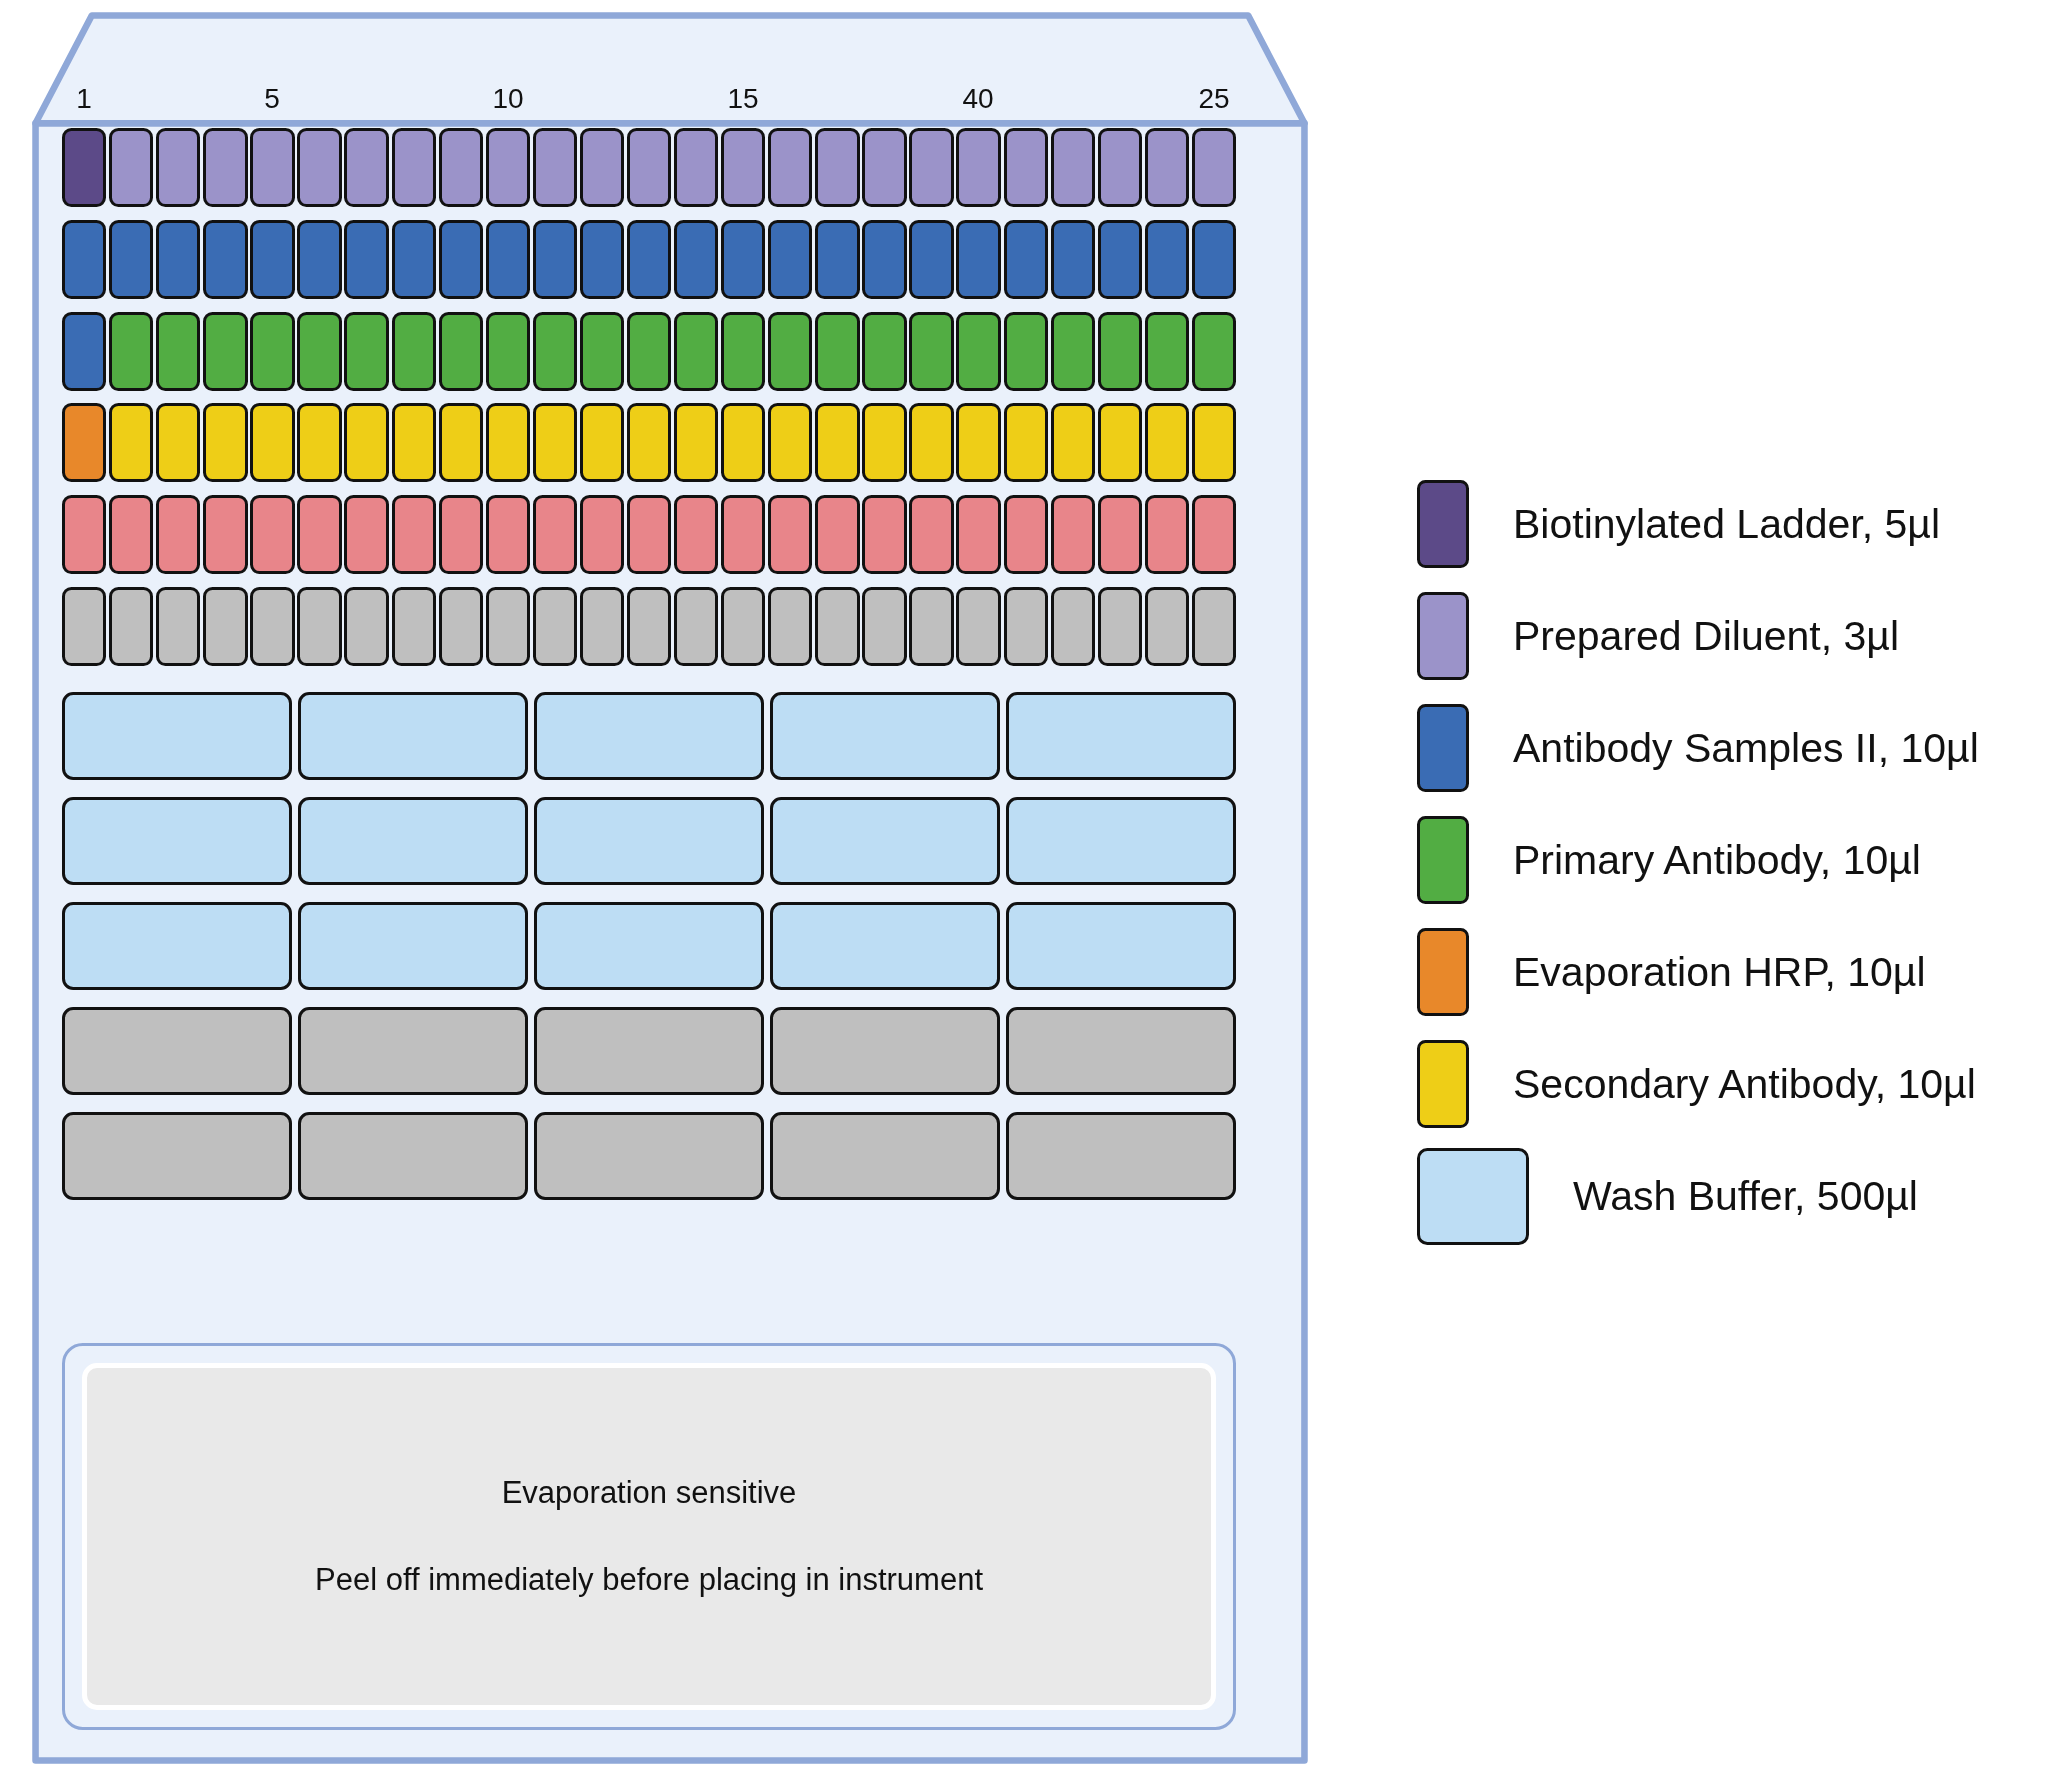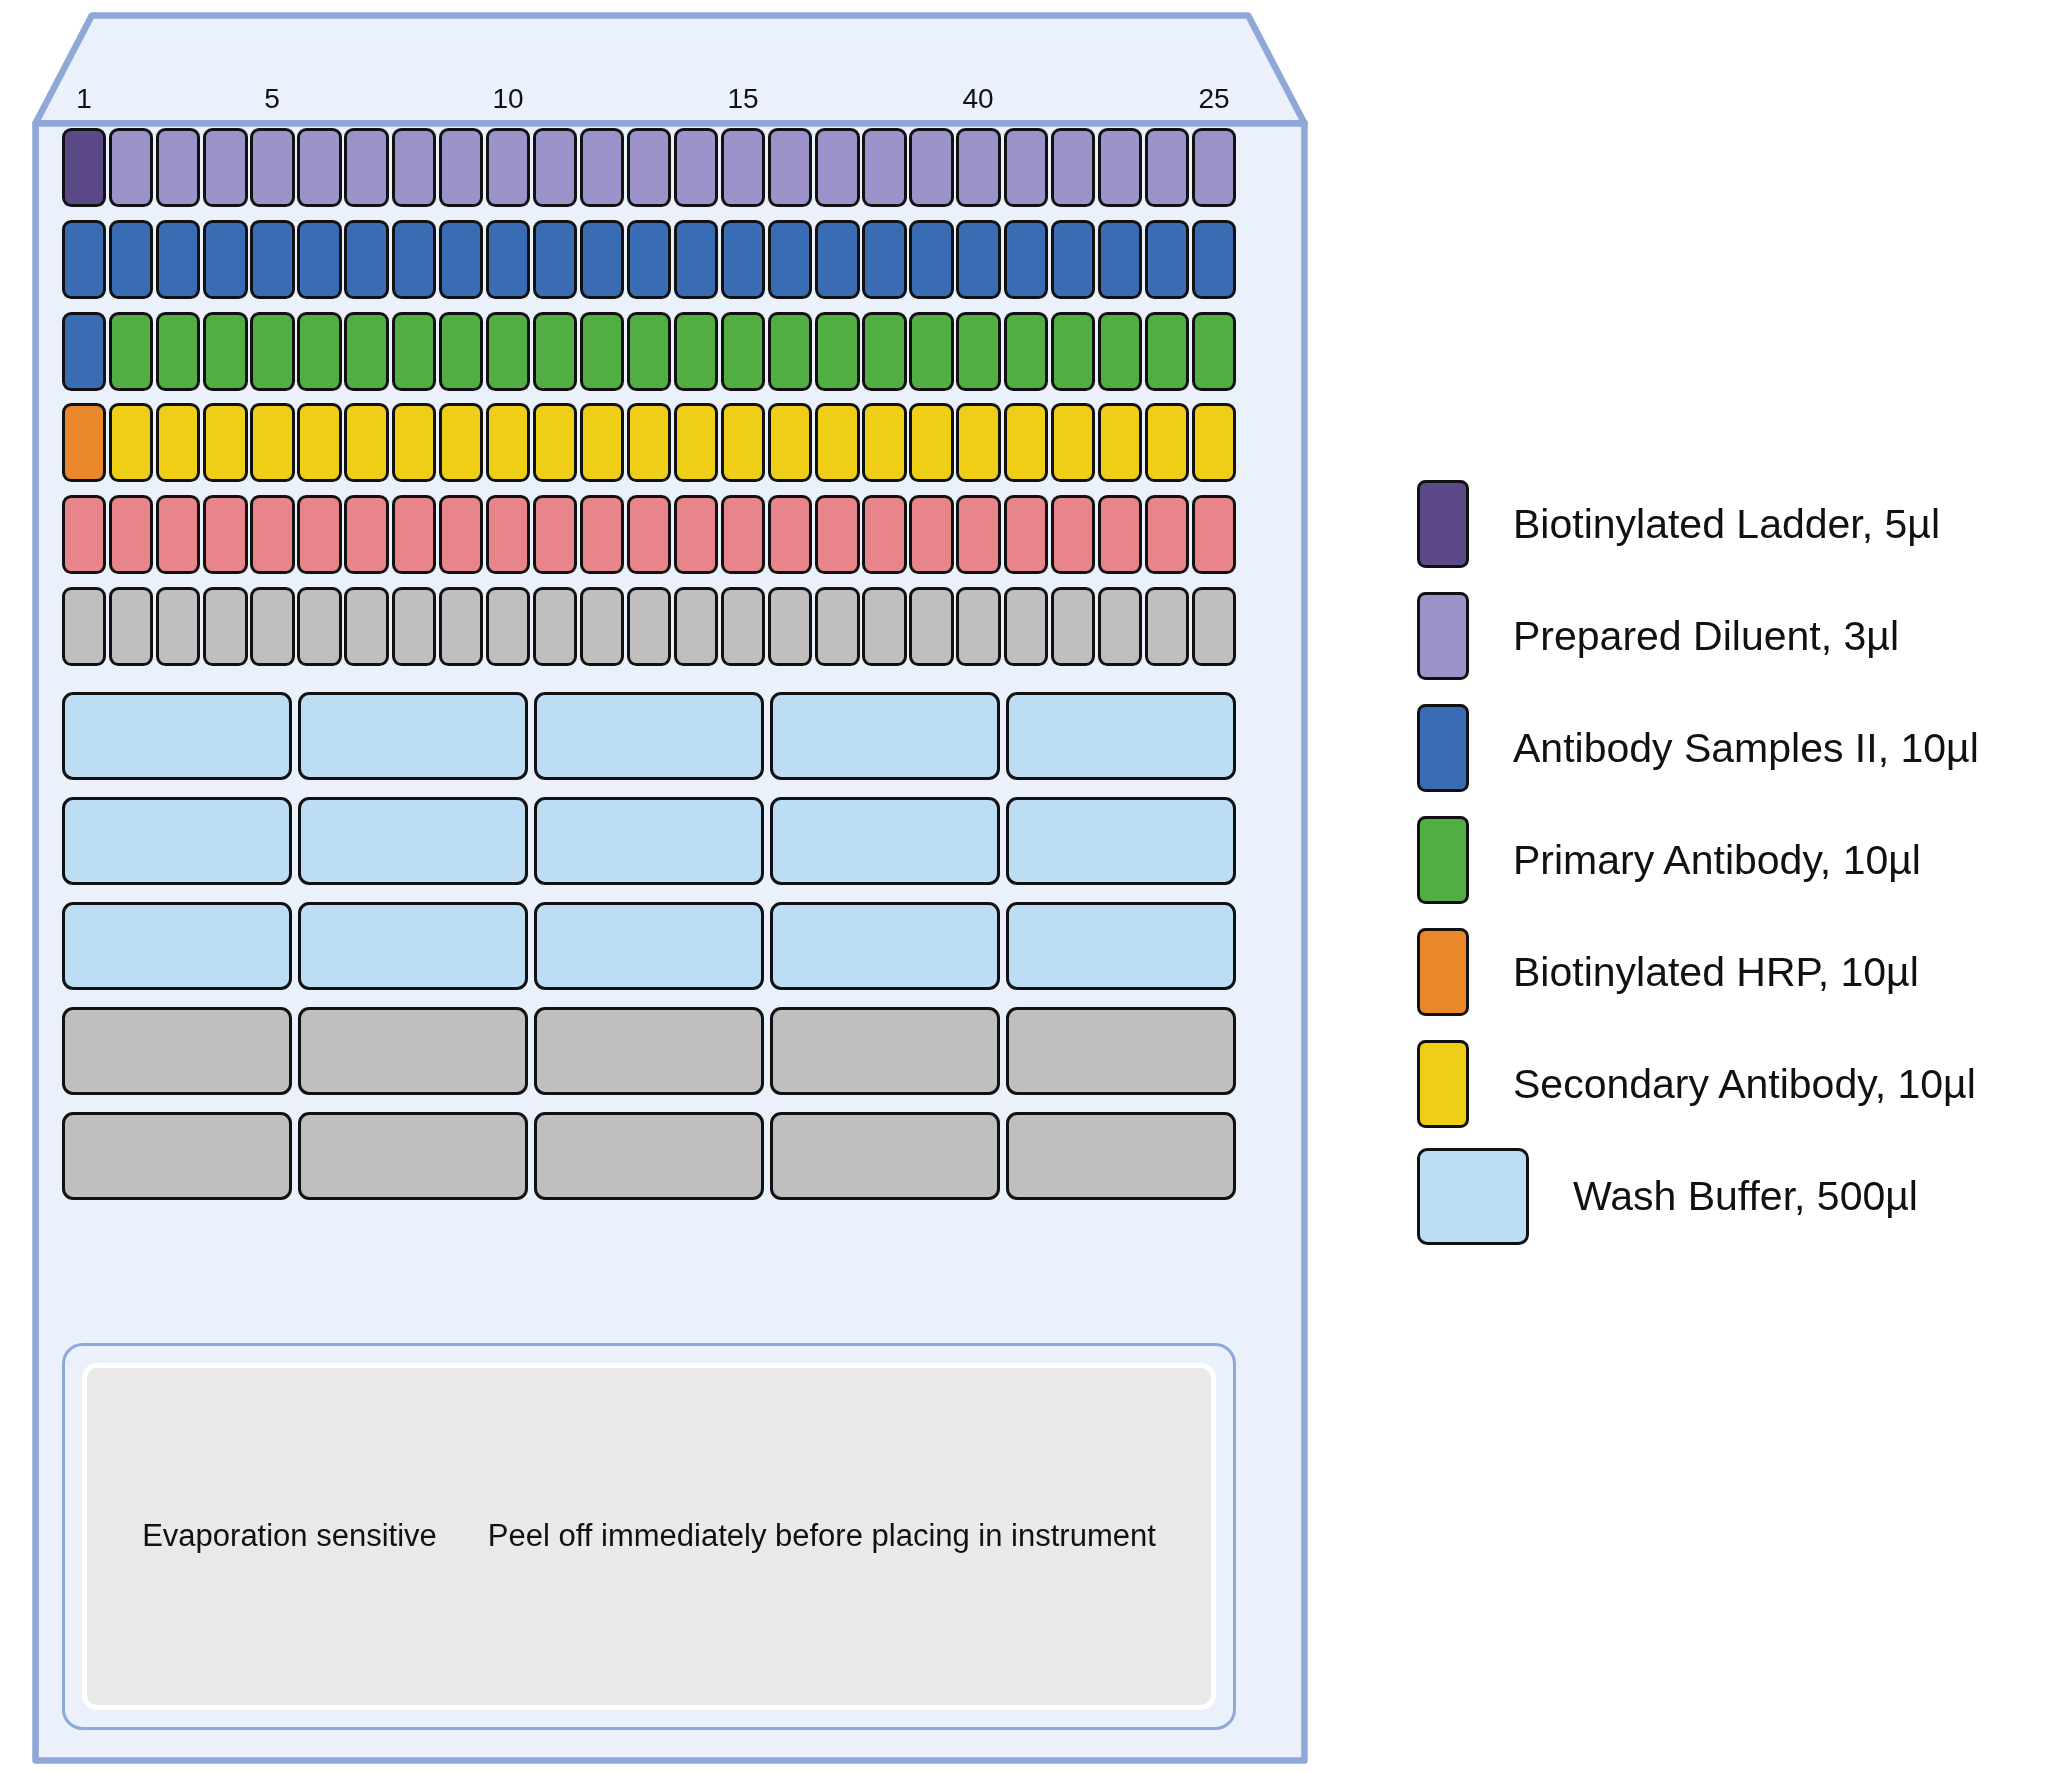--- a/index.html
+++ b/index.html
@@ -88,21 +88,21 @@
     border: 3.7px solid #8fa8d8;
     border-radius: 20.6px;
     padding: 17px;
   }
   #instr-inner {
     width: 100%; height: 100%;
     background: #e9e9e9;
     border: 5.6px solid #ffffff;
     border-radius: 15px;
     display: flex;
-    flex-direction: row;
+    flex-direction: column;
     align-items: center;
     justify-content: center;
     gap: 51px;
   }
   .instr-line {
     font-size: 31px;
     color: #111;
     text-align: center;
   }
 
@@ -386,21 +386,21 @@
       <div class="legend-row">
         <div class="legend-swatch" style="background: rgb(58, 108, 180);"></div>
         <div class="legend-label">Antibody Samples II, 10µl</div>
       </div>
       <div class="legend-row">
         <div class="legend-swatch" style="background: rgb(82, 173, 67);"></div>
         <div class="legend-label">Primary Antibody, 10µl</div>
       </div>
       <div class="legend-row">
         <div class="legend-swatch" style="background: rgb(232, 136, 42);"></div>
-        <div class="legend-label">Biotinylated HRP, 10µl</div>
+        <div class="legend-label">Evaporation HRP, 10µl</div>
       </div>
       <div class="legend-row">
         <div class="legend-swatch" style="background: rgb(238, 206, 23);"></div>
         <div class="legend-label"> Secondary Antibody, 10µl</div>
       </div>
       <div class="legend-row">
         <div class="legend-swatch wide" style="background: rgb(189, 221, 244);"></div>
         <div class="legend-label">Wash Buffer, 500µl</div>
       </div>
     </div>

